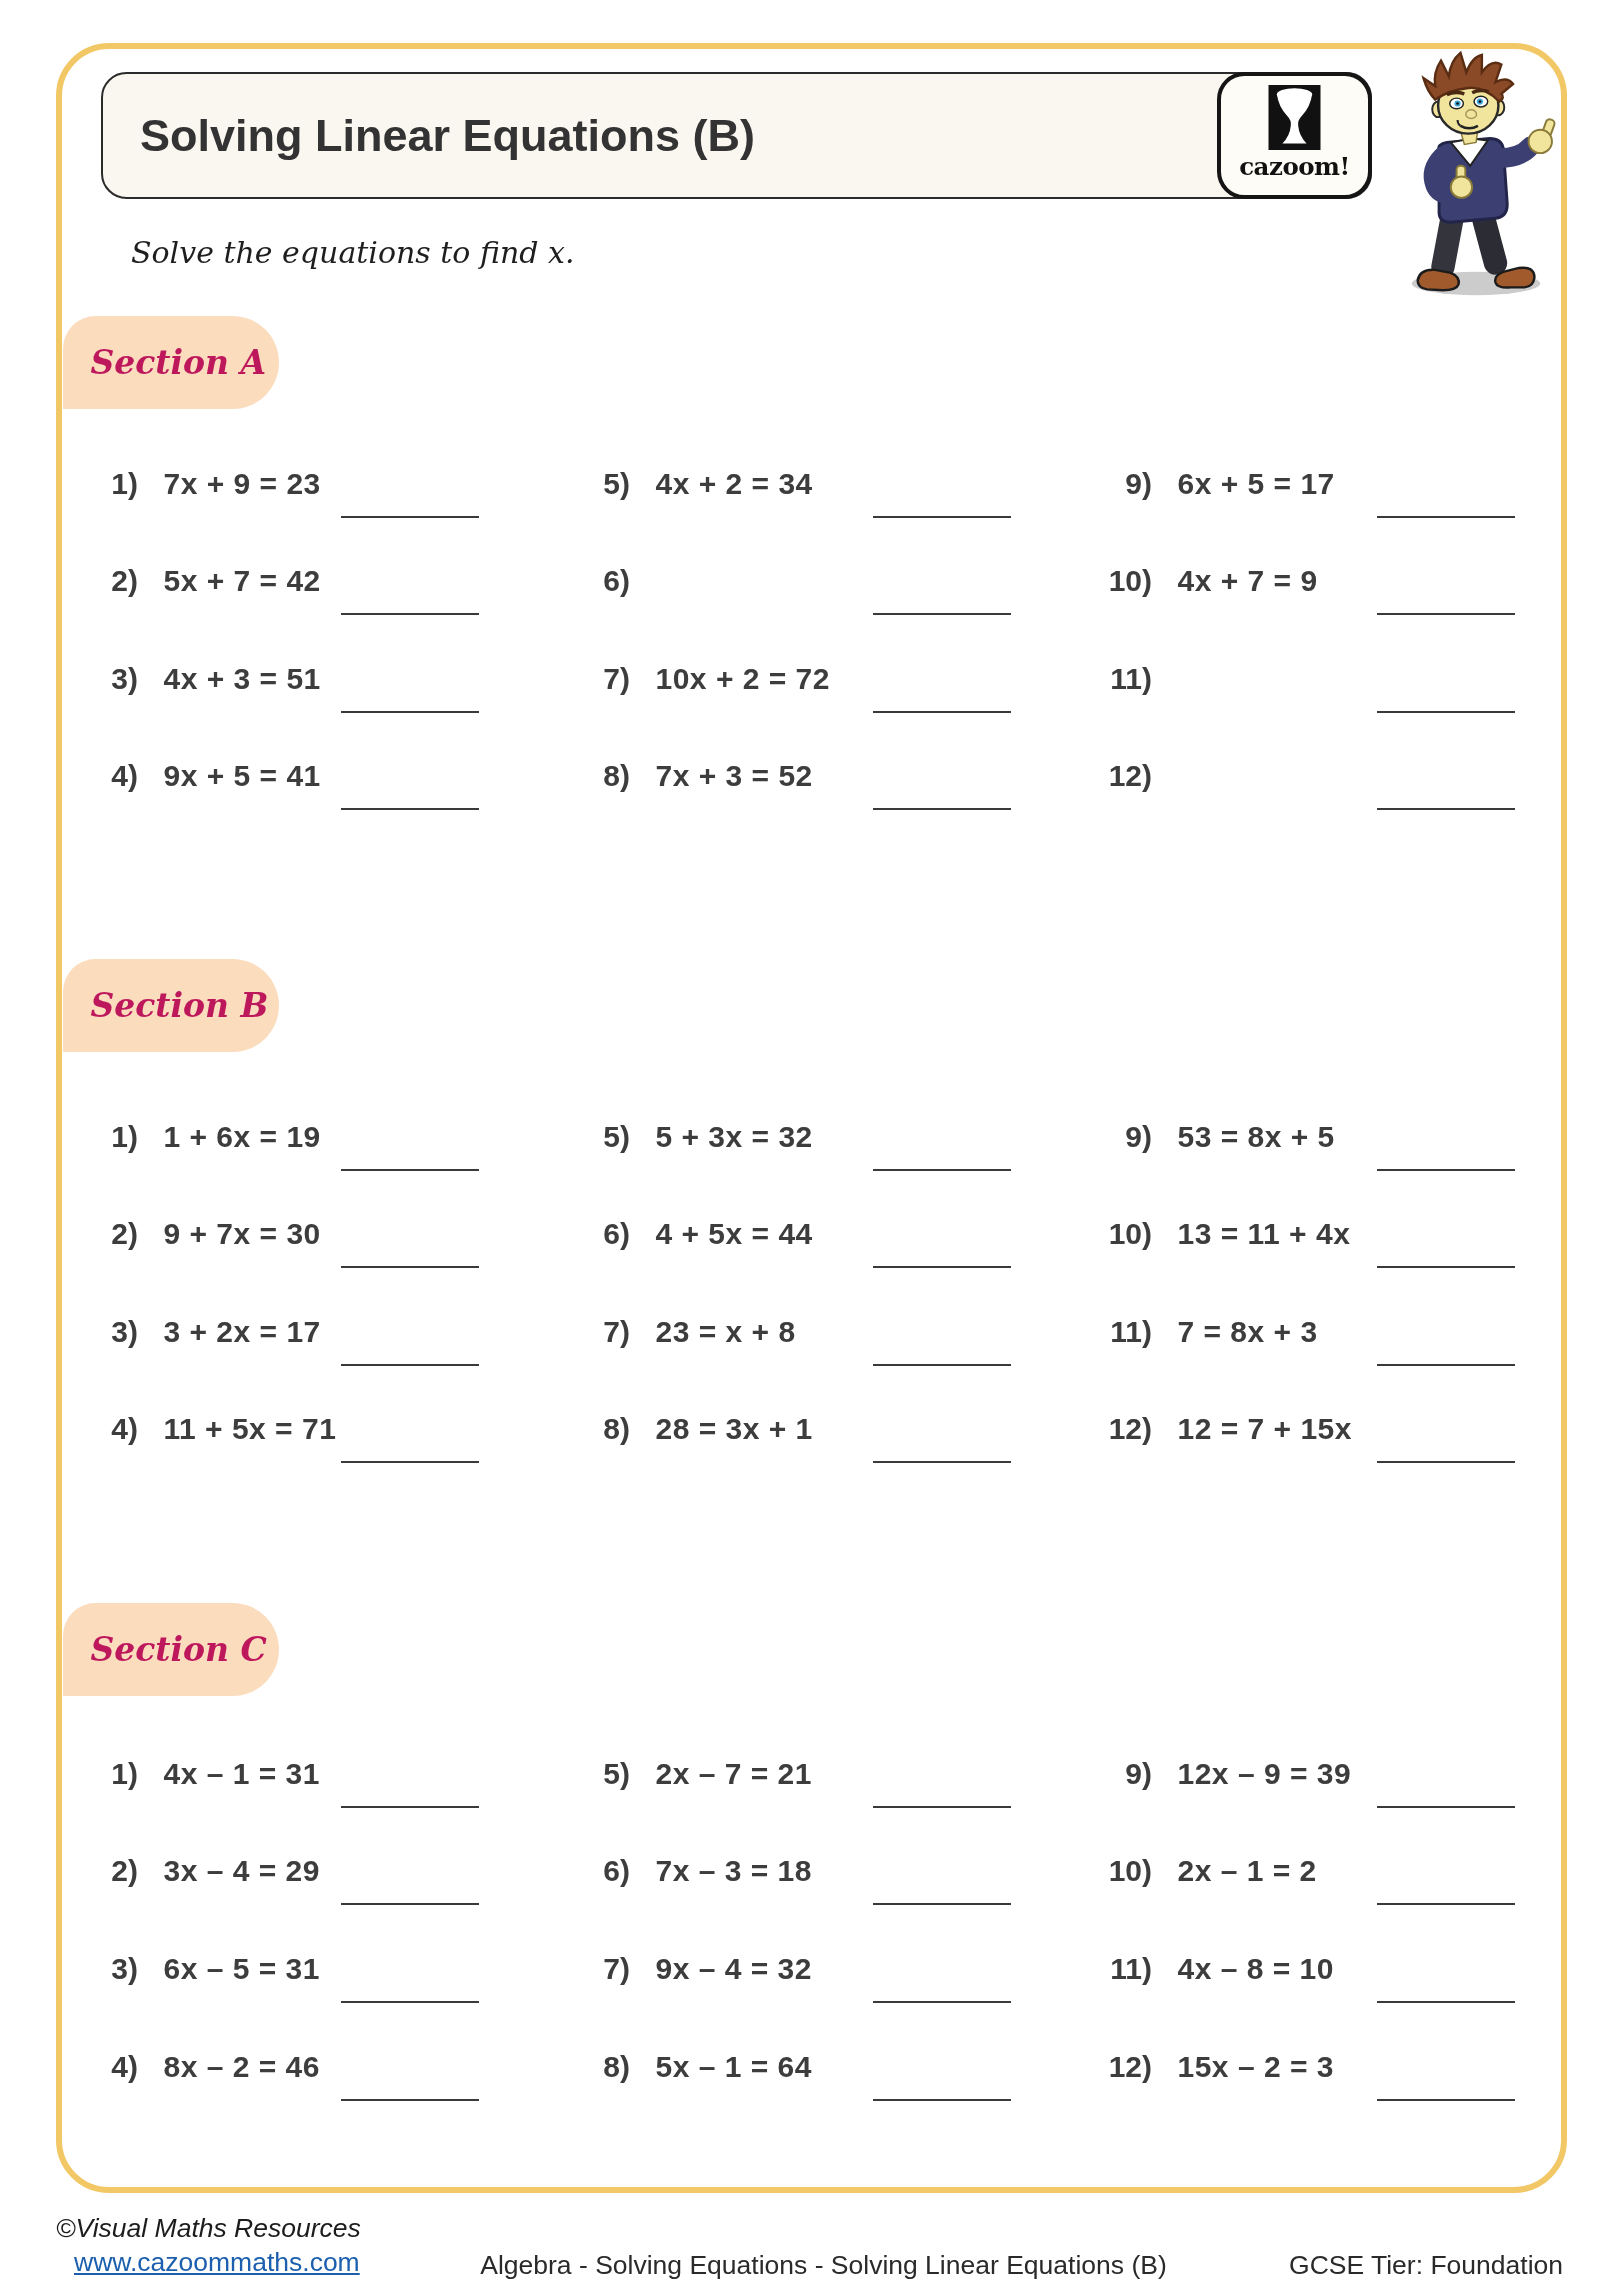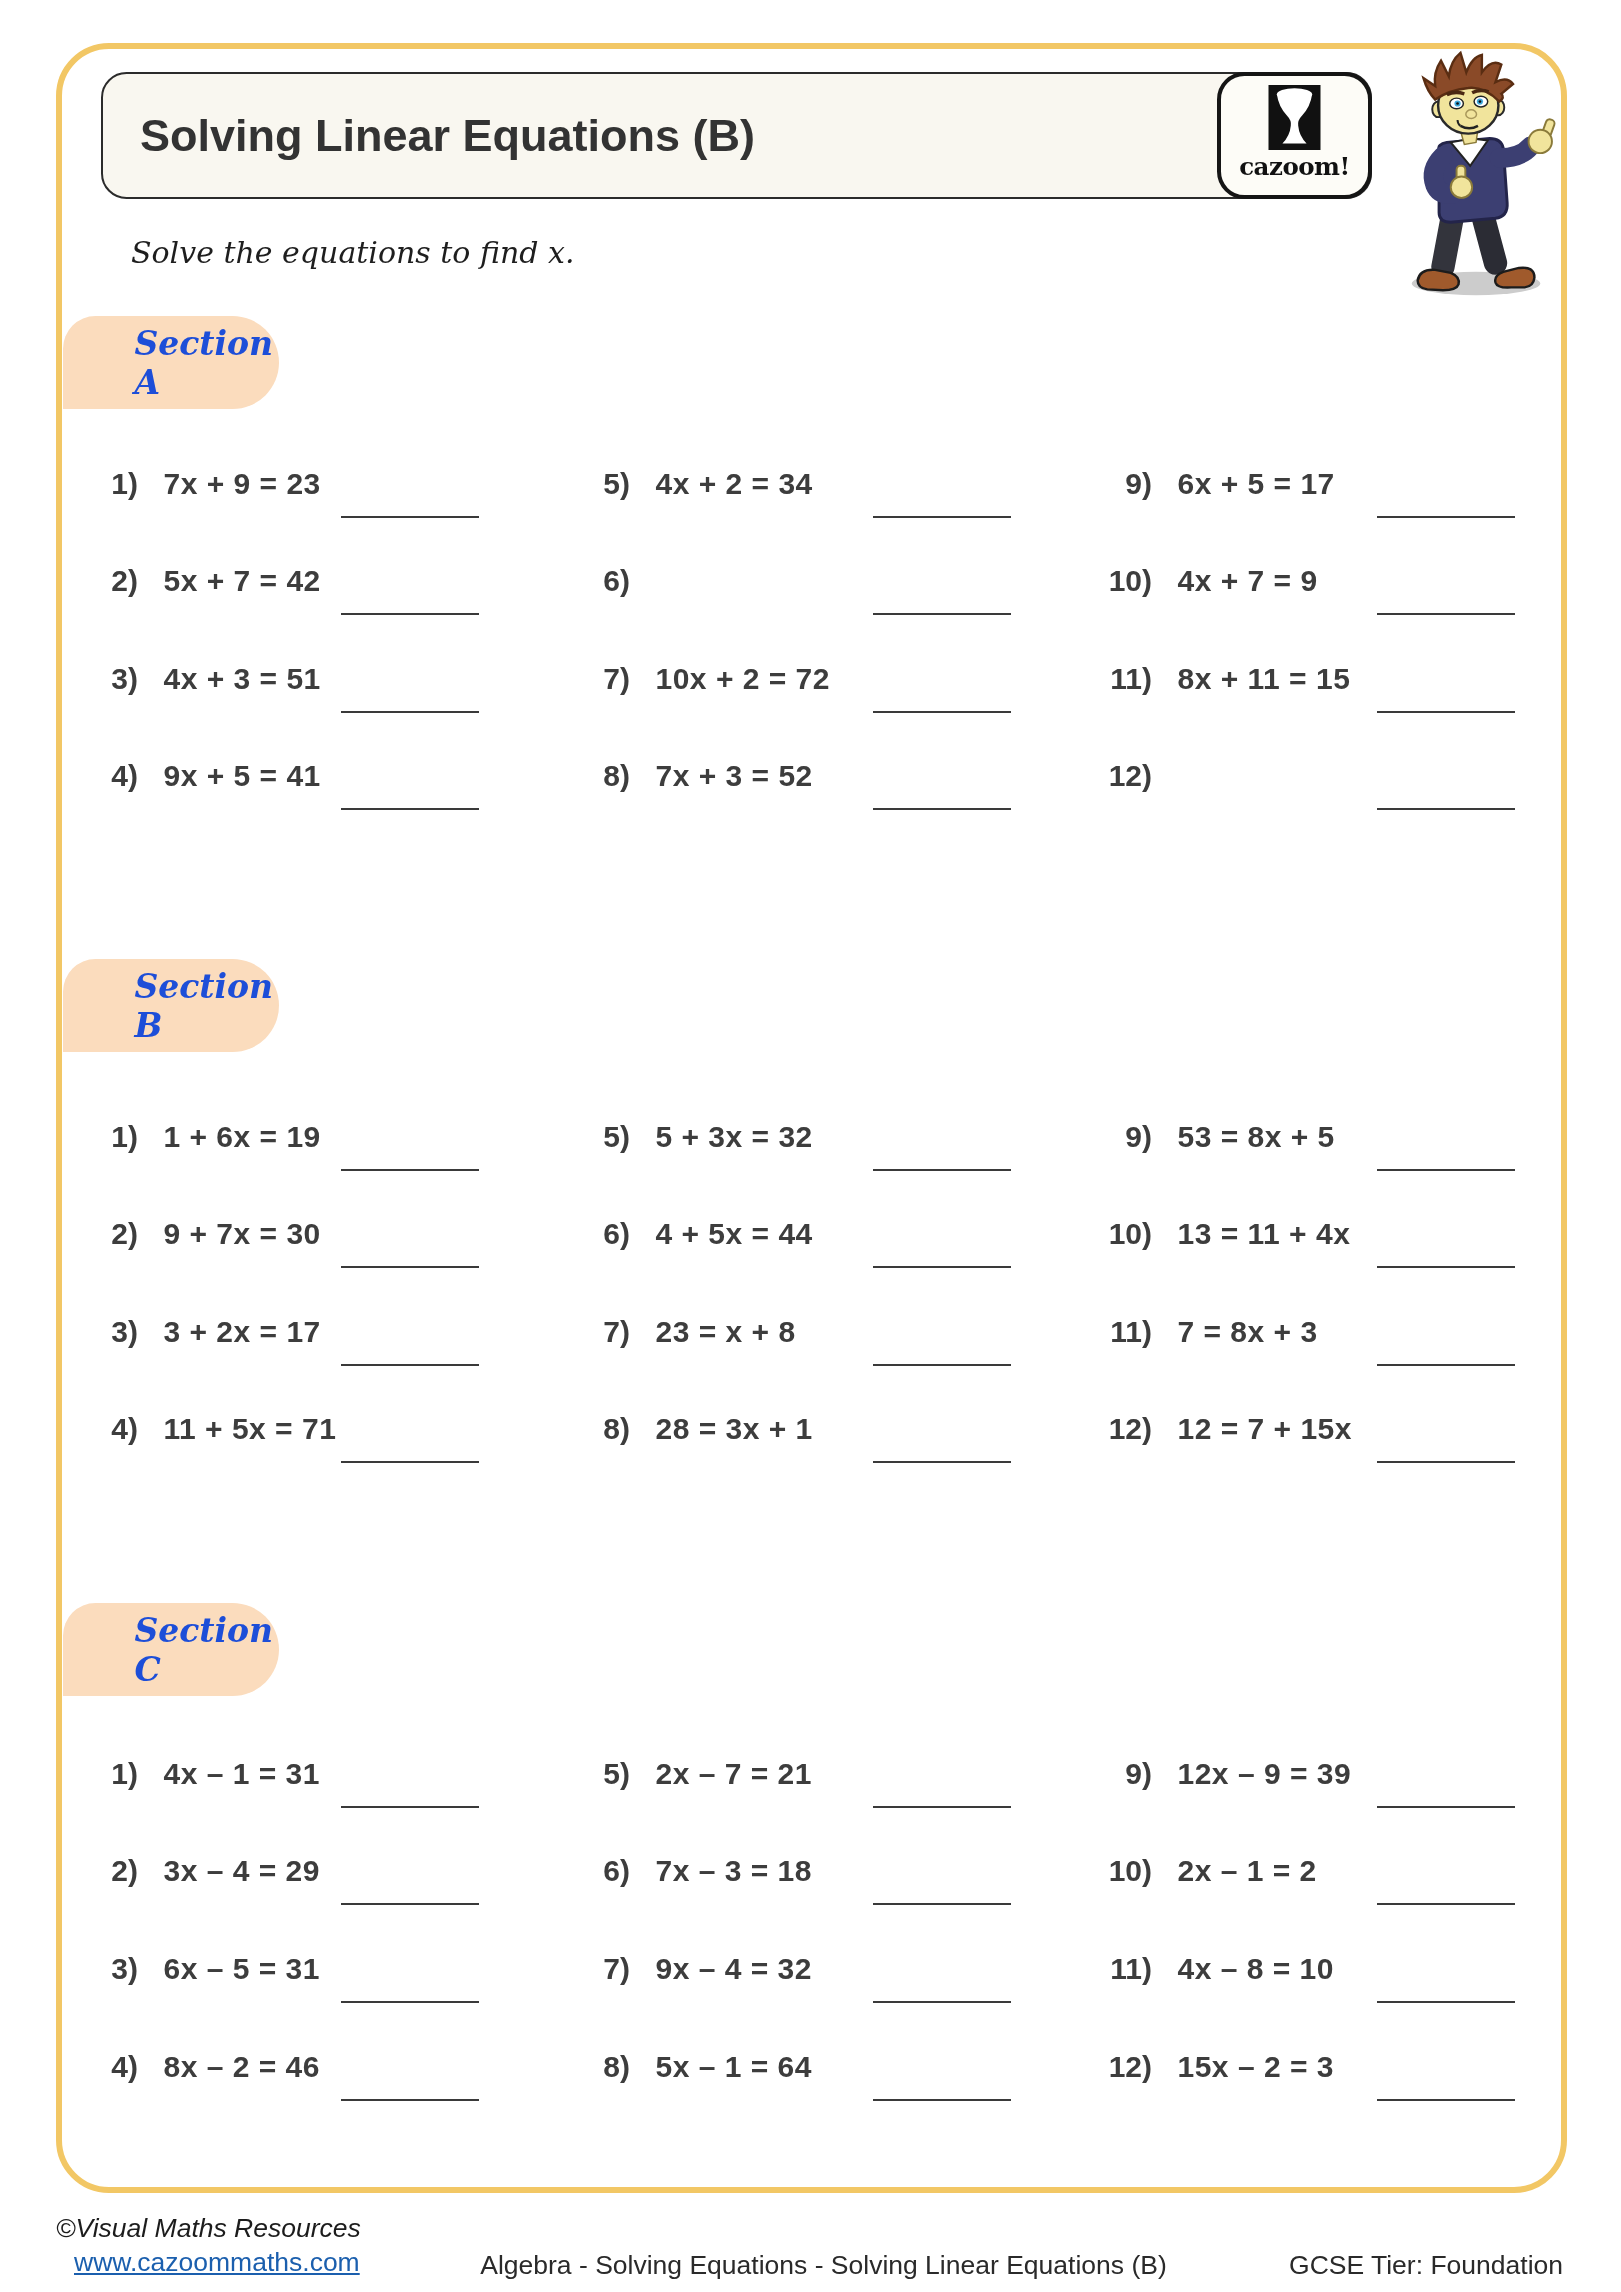--- a/index.html
+++ b/index.html
@@ -17,21 +17,21 @@
   .logo-box svg{margin-top:8.8px;}
   .logo-word{font-family:"DejaVu Serif",serif;font-weight:700;font-size:24.5px;color:#111;
          margin-top:2px;letter-spacing:-0.5px;}
   .mascot{position:absolute;left:1378px;top:49px;}
   .instruction{position:absolute;left:131px;top:235px;
          font-family:"DejaVu Serif",serif;font-style:italic;font-size:30px;color:#1e1e1e;}
   .section-header{position:absolute;left:63px;width:216px;height:93px;background:#FBDCBD;
          border-radius:33px 47px 47px 0;display:flex;align-items:center;
          padding-left:27.4px;box-sizing:border-box;}
   .section-header span{font-family:"DejaVu Serif",serif;font-style:italic;font-weight:700;
-         font-size:33px;color:#1d4ed8;margin-left:44px;}
+         font-size:33px;color:#be185d;}
   .q{position:absolute;display:flex;gap:25.5px;height:90px;
      font-size:30px;font-weight:700;color:#3d3d3d;line-height:37px;}
   .qnum{text-align:right;flex:none;}
   .qeq{white-space:nowrap;letter-spacing:0.5px;}
   .answer-line{position:absolute;top:51px;width:138px;height:0;
      border-bottom:2.5px solid #3a3a3a;display:block;}
   .footer-copy{position:absolute;left:56px;top:2213px;font-size:26.5px;color:#1c1c1c;font-style:italic;}
   .footer-link{position:absolute;left:56px;top:2247px;font-size:26.5px;color:#1B5FAE;
      text-decoration:underline;cursor:pointer;margin-left:18px;}
   .footer-center{position:absolute;left:451px;top:2250px;width:745px;text-align:center;
@@ -145,21 +145,20 @@
         <span class="qeq">6x + 5 = 17</span>
         <span class="answer-line" style="left:313px"></span>
       </div>
       <div class="q" style="left: 1064px; top: 562px;">
         <span class="qnum" style="width:88px">10)</span>
         <span class="qeq">4x + 7 = 9</span>
         <span class="answer-line" style="left:313px"></span>
       </div>
       <div class="q" style="left: 1064px; top: 660px;">
         <span class="qnum" style="width:88px">11)</span>
-        <span class="qeq">8x + 11 = 15</span>
         <span class="answer-line" style="left:313px"></span>
       </div>
       <div class="q" style="left: 1064px; top: 757px;">
         <span class="qnum" style="width:88px">12)</span>
         <span class="answer-line" style="left:313px"></span>
       </div>
       <div class="section-header" style="top: 959px;">
         <span>Section B</span>
       </div>
       <div class="q" style="left: 93px; top: 1118px;">

